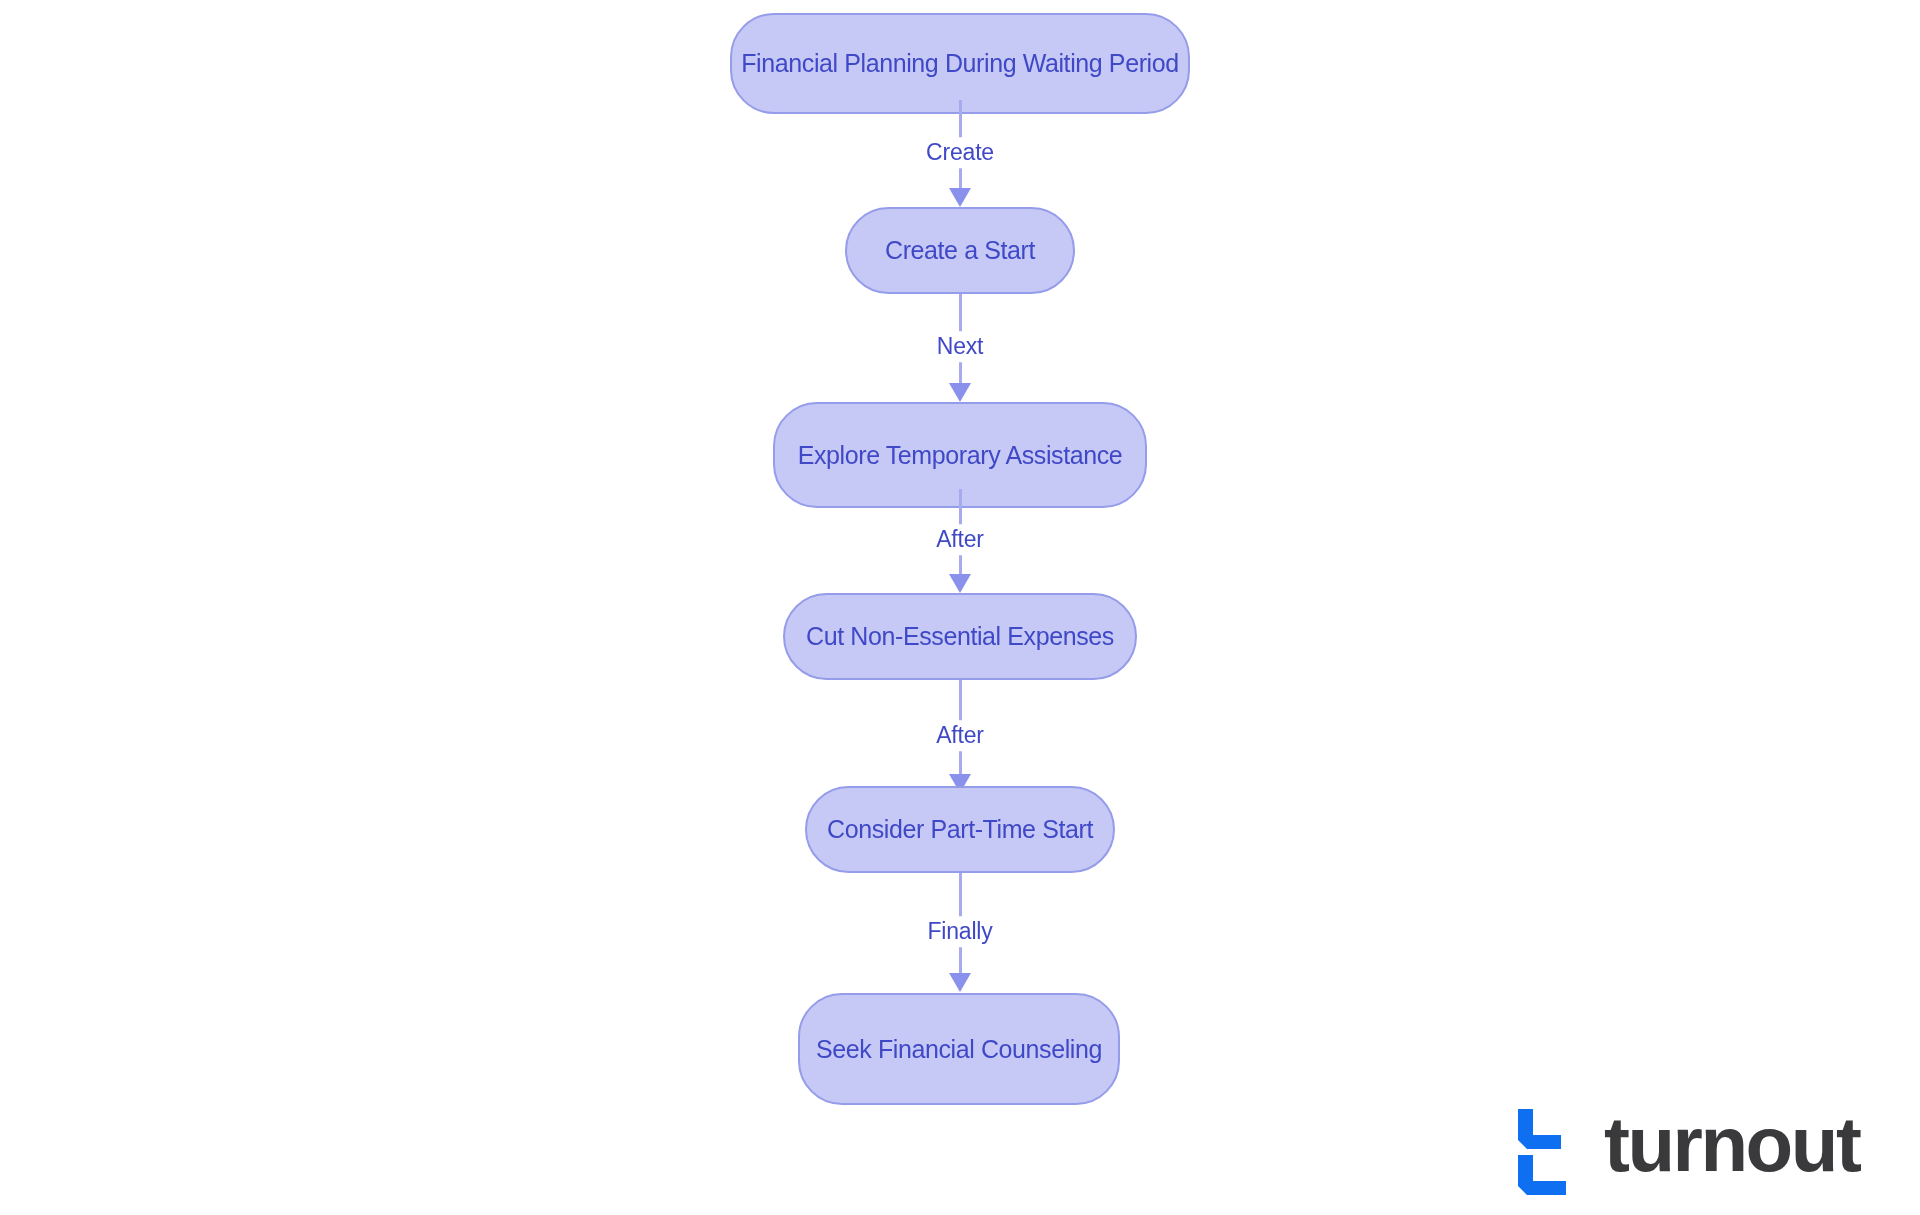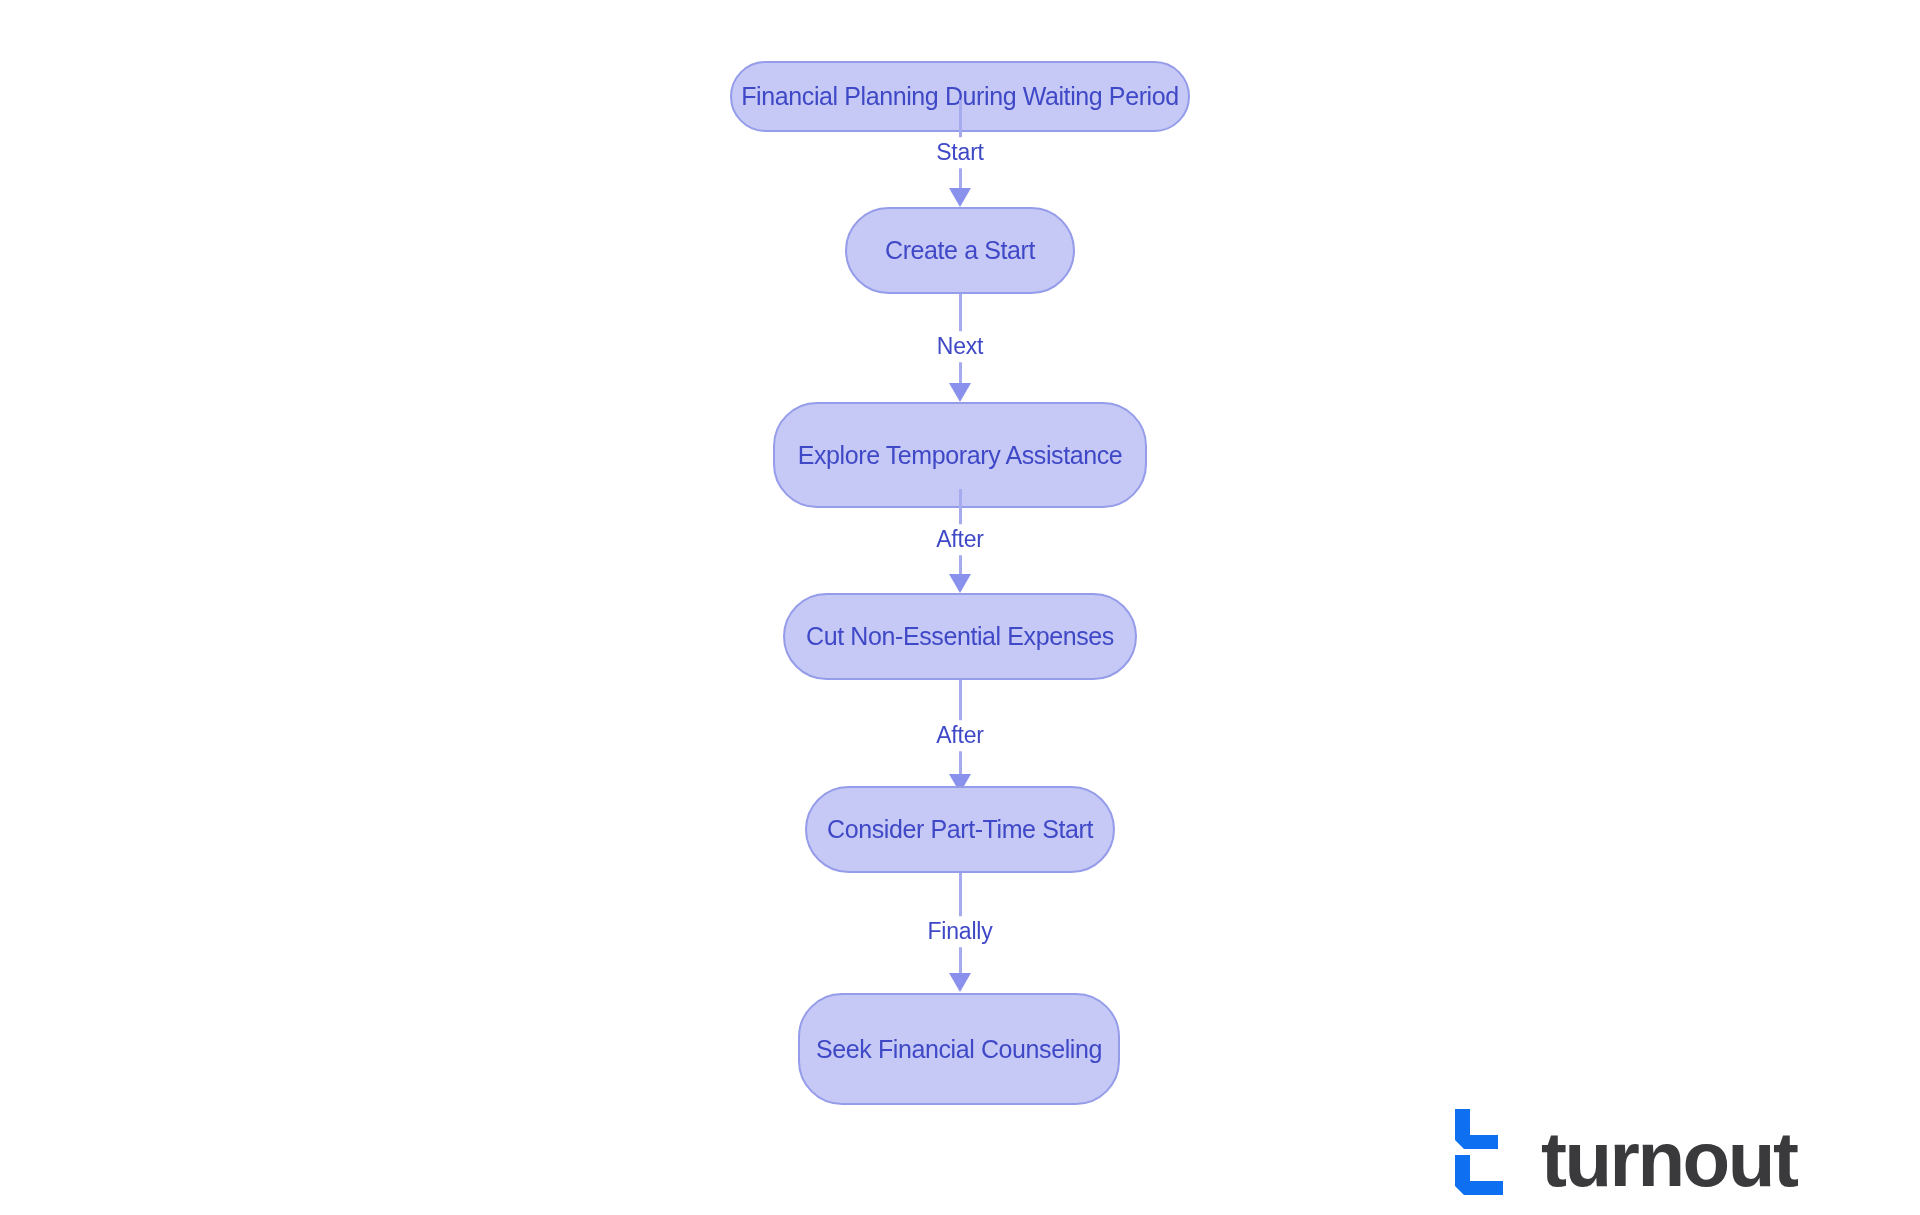--- a/index.html
+++ b/index.html
@@ -24,21 +24,21 @@
     justify-content: center;
     background: var(--node-fill, #c6c9f6);
     border: 2px solid var(--node-border, #959ce9);
     border-radius: 44px;
     box-sizing: border-box;
     color: var(--node-text, #3f48c6);
     font-size: 25px;
     letter-spacing: -0.4px;
     white-space: nowrap;
   }
-  .n0 { left: 730px; top: 13px;  width: 460px; height: 71px; margin-top: 48px; }
+  .n0 { left: 730px; top: 13px;  width: 460px; height: 101px; }
   .n1 { left: 845px; top: 207px; width: 230px; height: 87px; }
   .n2 { left: 773px; top: 402px; width: 374px; height: 106px; }
   .n3 { left: 783px; top: 593px; width: 354px; height: 87px; }
   .n4 { left: 805px; top: 786px; width: 310px; height: 87px; }
   .n5 { left: 798px; top: 975px; width: 322px; height: 112px; margin-top: 18px; }
 
   
   .connector {
     position: absolute;
     left: 900px;
@@ -77,24 +77,23 @@
     padding: 2px 7px;
     color: var(--edge-text, #3f48c6);
     font-size: 23px;
     letter-spacing: -0.2px;
     white-space: nowrap;
   }
 
   
   .brand {
     position: absolute;
-    left: 1455px;
+    left: 1518px;
     top: 1108px;
     display: flex;
-    align-items: flex-end;
   }
   .brand .mark {
     width: 48px;
     height: 88px;
     display: block;
   }
   .brand .wordmark {
     margin-left: 38px;
     color: var(--logo-text-color, #3a3a3c);
     font-size: 78px;
@@ -108,21 +107,21 @@
 
 <div class="stage">
 
   <div class="node n0">
     <span>Financial Planning During Waiting Period</span>
   </div>
 
   <div class="connector c0">
     <div class="line"></div>
     <div class="arrowhead"></div>
-    <div class="edge-label">Start</div>
+    <div class="edge-label">Create</div>
   </div>
 
   <div class="node n1">
     <span>Create a Start</span>
   </div>
 
   <div class="connector c1">
     <div class="line"></div>
     <div class="arrowhead"></div>
     <div class="edge-label">Next</div>

